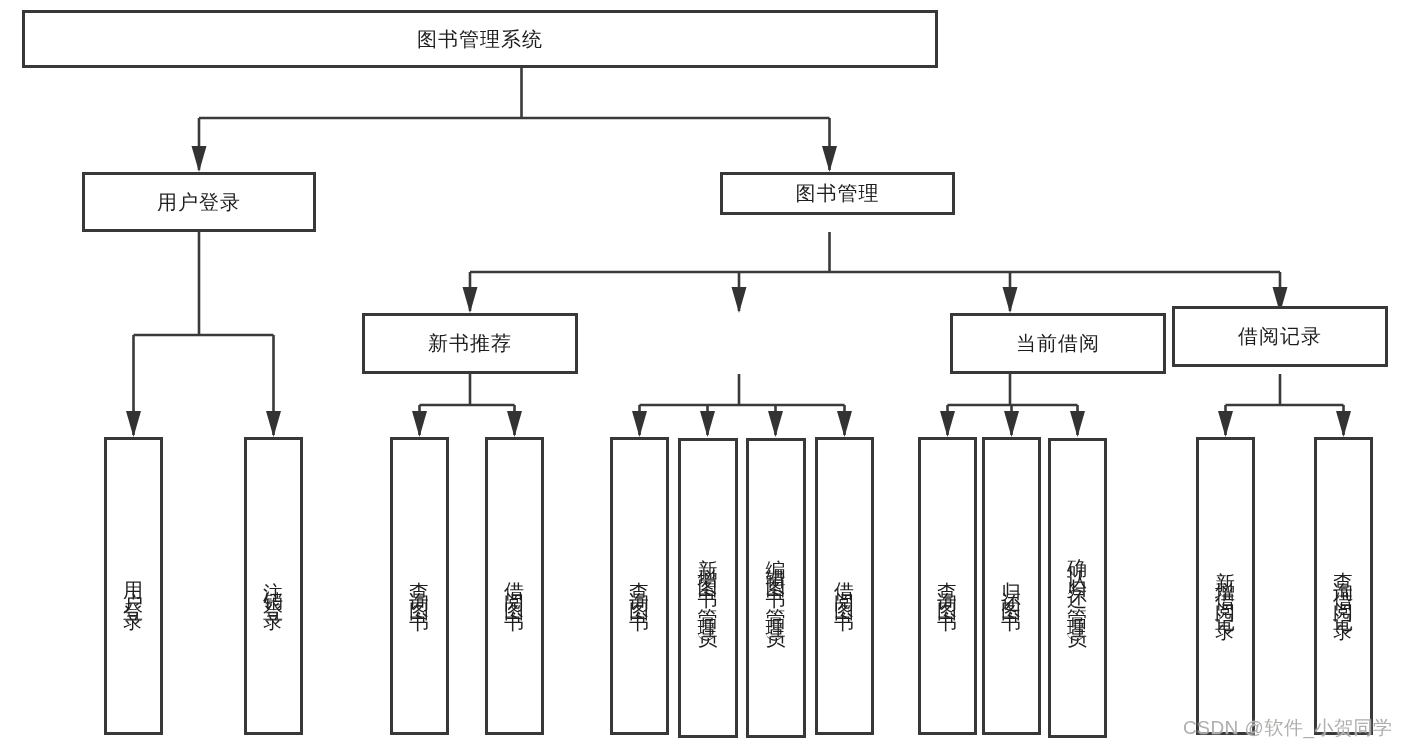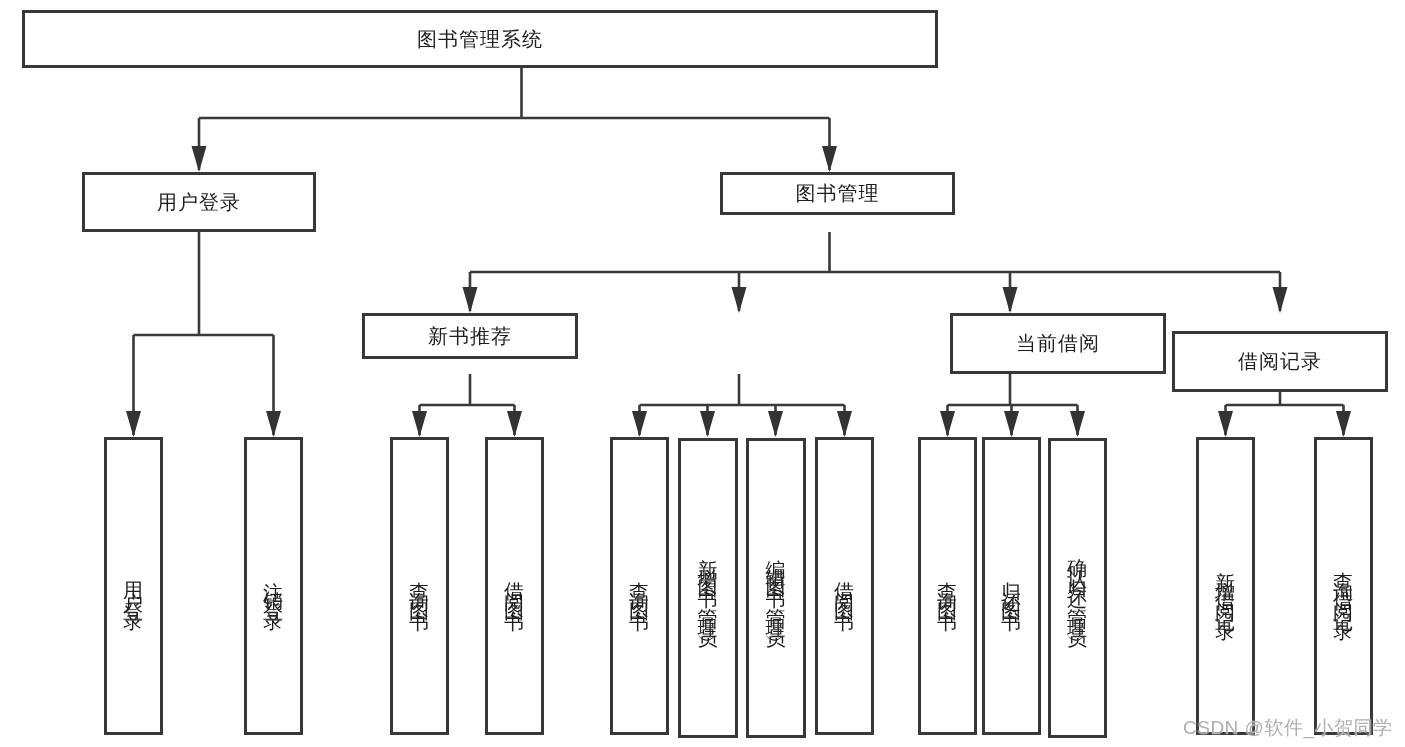--- a/index.html
+++ b/index.html
@@ -86,27 +86,27 @@
     <span class="lbl">图书管理系统</span>
   </div>
 
   <div class="node" style="left:82px;top:172px;width:234px;height:60px;">
     <span class="lbl">用户登录</span>
   </div>
   <div class="node" style="left:720px;top:172px;width:235px;height:43px;">
     <span class="lbl">图书管理</span>
   </div>
 
-  <div class="node" style="left:362px;top:313px;width:216px;height:46px;">
+  <div class="node" style="left:362px;top:313px;width:216px;height:61px;">
     <span class="lbl">新书推荐</span>
   </div>
   <div class="node" style="left:902px;top:313px;width:216px;height:61px;margin-left:48px;">
     <span class="lbl">当前借阅</span>
   </div>
-  <div class="node" style="left:1172px;top:331px;width:216px;height:61px;">
+  <div class="node" style="left:1172px;top:306px;width:216px;height:61px;">
     <span class="lbl">借阅记录</span>
   </div>
 
   <div class="node leaf" style="left:104px;top:437px;width:59px;height:298px;">
     <span class="lbl">用户登录</span>
   </div>
   <div class="node leaf" style="left:244px;top:437px;width:59px;height:298px;">
     <span class="lbl">注销登录</span>
   </div>
 

